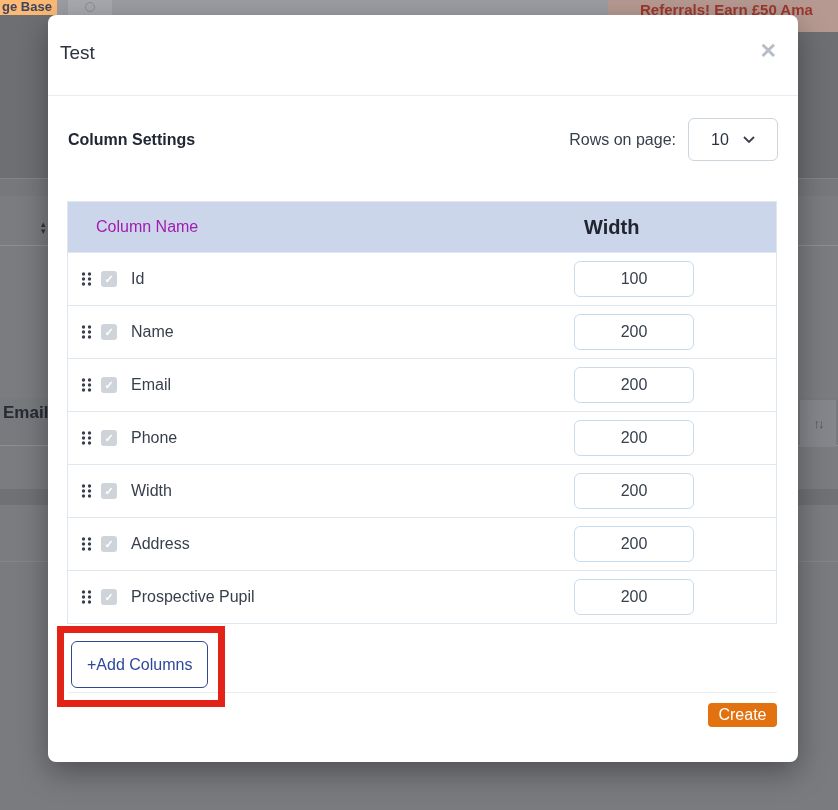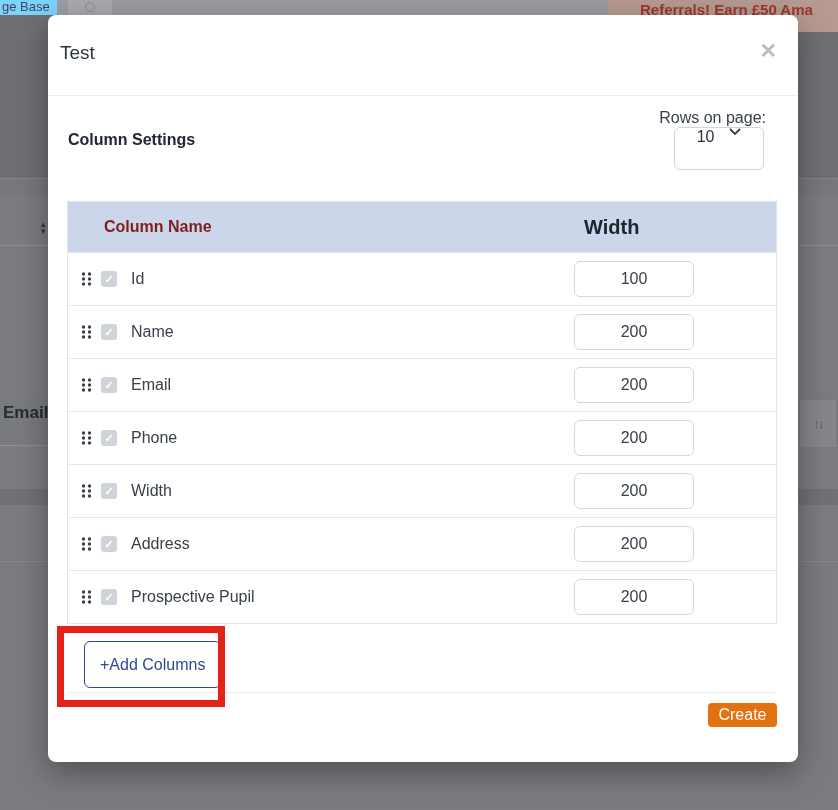--- a/index.html
+++ b/index.html
@@ -11,22 +11,22 @@
   .strip-toolbar   { top:15px;  height:163px; background:#6e6f73; }
   .strip-subbar    { top:178px; height:18px;  background:#77787c; border-top:1px solid #84858a; }
   .strip-filter    { top:196px; height:50px;  background:#7b7c80; border-bottom:1px solid #8e8f93; }
   .strip-body      { top:246px; height:152px; background:#7b7c80; }
   .strip-colhead   { top:398px; height:48px;  background:#797a7e; border-bottom:1px solid #8e8f93; }
   .strip-row1      { top:446px; height:43px;  background:#7b7c80; }
   .strip-darkband  { top:489px; height:16px;  background:#707175; }
   .strip-row2      { top:505px; height:57px;  background:#7b7c80; border-bottom:1px solid #858689; }
 
   .topbar { position:absolute; top:0; left:0; right:0; height:15px; background:#9b9da3; z-index:1; }
-  .nav-chip { position:absolute; left:0; top:0; width:57px; height:15px; background:#7dd3fc;
-    color:#3c4660; font-size:13px; font-weight:400; line-height:14px; padding-left:2px;
+  .nav-chip { position:absolute; left:0; top:0; width:57px; height:15px; background:#fdba74;
+    color:#3c4660; font-size:13px; font-weight:700; line-height:14px; padding-left:2px;
     white-space:nowrap; overflow:hidden; }
   .search-box { position:absolute; left:68px; top:0; width:44px; height:15px; background:#a7a9af; }
   .search-glyph { position:absolute; left:17px; top:2px; width:10px; height:10px;
     border:1.5px solid #898c93; border-radius:50%; }
   .referral-banner { position:absolute; left:608px; top:0; width:230px; height:32px;
     background:#b69a92; z-index:1; overflow:hidden; }
   .referral-banner span { display:block; padding:1px 0 0 32px; font-size:15px; font-weight:700;
     color:#9c372d; white-space:nowrap; }
 
   .bg-sort-caret { position:absolute; left:41px; top:221px; z-index:1; display:flex;
@@ -42,44 +42,44 @@
     border-radius:8px; box-shadow:0 10px 30px rgba(0,0,0,.35); z-index:10; }
 
   .modal-header { position:relative; height:81px; border-bottom:1px solid #e9eef4; }
   .modal-title { position:absolute; left:12px; top:27px; font-size:19px; font-weight:500; color:#2b3240; }
   .modal-close { position:absolute; right:21px; top:25px; font-size:21px; font-weight:700;
     color:#b7bdc4; cursor:pointer; line-height:1; }
 
   .settings-row { position:absolute; left:20px; right:20px; top:103px; height:43px;
     display:flex; justify-content:space-between; align-items:center; }
   .section-title { font-size:16px; font-weight:700; color:#212834; }
-  .rows-group { display:flex; align-items:center;flex-direction:column; }
+  .rows-group { display:flex; align-items:center; }
   .rows-label { font-size:16px; color:#39404d; margin-right:12px; }
   .rows-select { width:90px; height:43px; border:1px solid #ccd5de; border-radius:6px;
-    display:flex; align-items:flex-start; justify-content:center; gap:14px; font-size:16px;
+    display:flex; align-items:center; justify-content:center; gap:14px; font-size:16px;
     color:#2b3240; cursor:pointer; background:#fff; }
 
   .col-table { position:absolute; left:19px; top:186px; width:710px;
     border:1px solid #dfe7f1; }
   .tbl-head { height:50px; background:#ccd6ea; display:grid; grid-template-columns:1fr 202px;
     align-items:center; }
-  .tbl-head .h1 { padding-left:36px; font-size:16px; font-weight:700; color:#7f1d1d; }
+  .tbl-head .h1 { padding-left:28px; font-size:16px; font-weight:400; color:#a21caf; }
   .tbl-head .h2 { padding-left:10px; font-size:20px; font-weight:700; color:#20252f; }
   .tbl-row { height:53px; background:#fff; border-top:1px solid #dfe7f1;
     display:grid; grid-template-columns:1fr 202px; align-items:center; }
   .cell-name { display:flex; align-items:center; padding-left:13px; }
   .drag-handle { display:inline-flex; cursor:grab; }
   .checkbox { width:16px; height:16px; margin-left:9px; background:#cfd4da; border-radius:3px;
     display:inline-flex; align-items:center; justify-content:center; color:#fff; font-size:11px;
     font-weight:700; }
   .row-label { margin-left:14px; font-size:16px; color:#39404d; }
   .width-input { width:120px; height:36px; border:1px solid #c8dcec; border-radius:6px;
     text-align:center; font-size:16px; color:#39404d; font-family:"Liberation Sans",sans-serif; }
 
-  .add-columns-btn { position:absolute; left:36px; top:626px; height:47px; padding:0 15px;
+  .add-columns-btn { position:absolute; left:23px; top:626px; height:47px; padding:0 15px;
     background:#fff; border:1px solid #2d4899; border-radius:6px; color:#2d4899; font-size:16px;
     display:flex; align-items:center; cursor:pointer; z-index:2;
     font-family:"Liberation Sans",sans-serif; }
   .annotation-rect { position:absolute; left:9px; top:611px; width:168px; height:81px;
     border:7px solid #e42318; z-index:6; pointer-events:none; }
   .footer-divider { position:absolute; left:20px; right:21px; top:677px;
     border-top:1px solid #e7ecf1; }
   .create-btn { position:absolute; right:21px; top:688px; width:69px; height:24px;
     background:#e2710f; border:none; border-radius:4px; color:#fff; font-size:16px;
     display:flex; align-items:center; justify-content:center; cursor:pointer;

